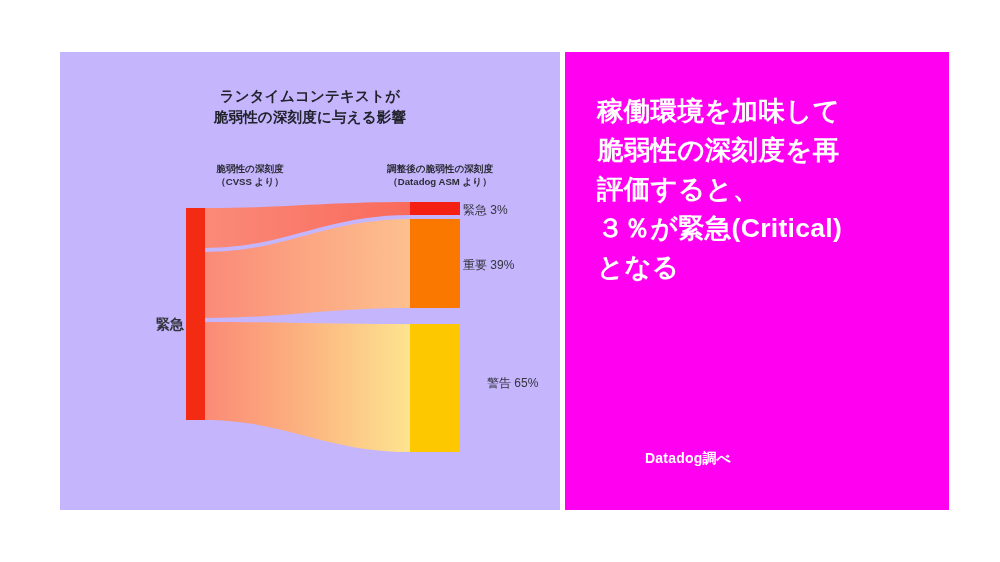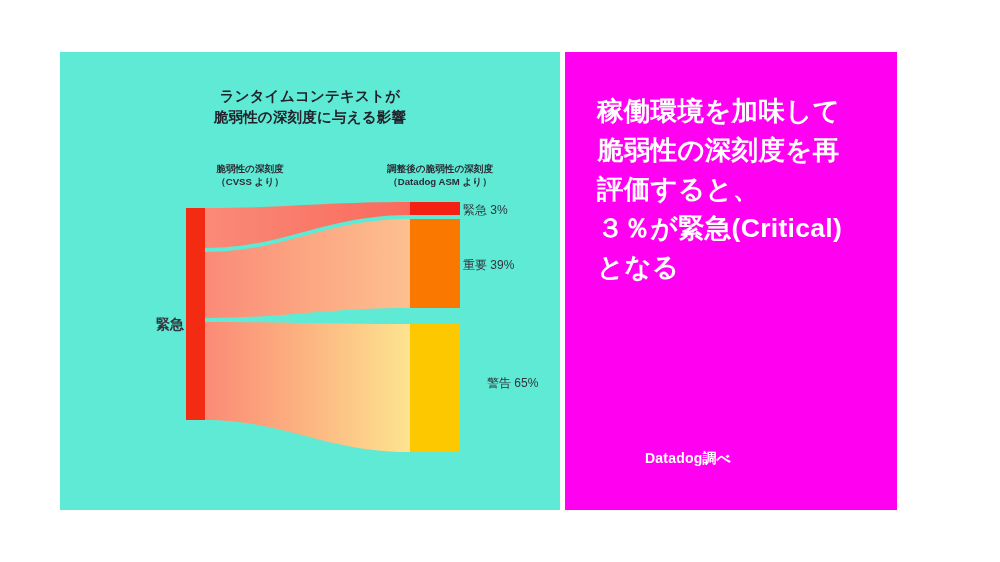--- a/index.html
+++ b/index.html
@@ -6,21 +6,21 @@
   body{
     width:1000px;height:562px;background:#ffffff;
     font-family:"Liberation Sans","DejaVu Sans",sans-serif;
     overflow:hidden;position:relative;
   }
   #slide{position:absolute;inset:0;background:#fff;}
 
   
   #chart-panel{
     position:absolute;left:60px;top:52px;width:500px;height:458px;
-    background:#5eead4;
+    background:#c4b5fd;
   }
   #chart-title{
     position:absolute;left:0;top:34px;width:500px;
     text-align:center;color:#21222b;
     font-size:14.5px;font-weight:bold;line-height:21px;
     letter-spacing:.2px;white-space:pre-line;
   }
   .col-header{
     position:absolute;text-align:center;color:#2b2c35;
     font-size:9.6px;font-weight:bold;line-height:13px;
@@ -36,21 +36,21 @@
   .node-label{
     position:absolute;color:#33343d;font-size:12px;white-space:nowrap;
   }
   #label-source{left:96px;top:264px;color:#33343d;font-size:14px;font-weight:bold;}
   #label-t0{left:403px;top:150px;}
   #label-t1{left:403px;top:205px;}
   #label-t2{left:403px;top:323px;margin-left:24px;}
 
   
   #message-panel{
-    position:absolute;left:565px;top:52px;width:332px;height:458px;
+    position:absolute;left:565px;top:52px;width:384px;height:458px;
     background:#ff00f0;
   }
   #message-text{
     position:absolute;left:32px;top:40px;width:330px;
     color:#ffffff;font-weight:bold;
     font-size:26.5px;line-height:39px;letter-spacing:.3px;
     white-space:pre-line;
   }
   #attribution{
     position:absolute;left:32px;top:398px;

